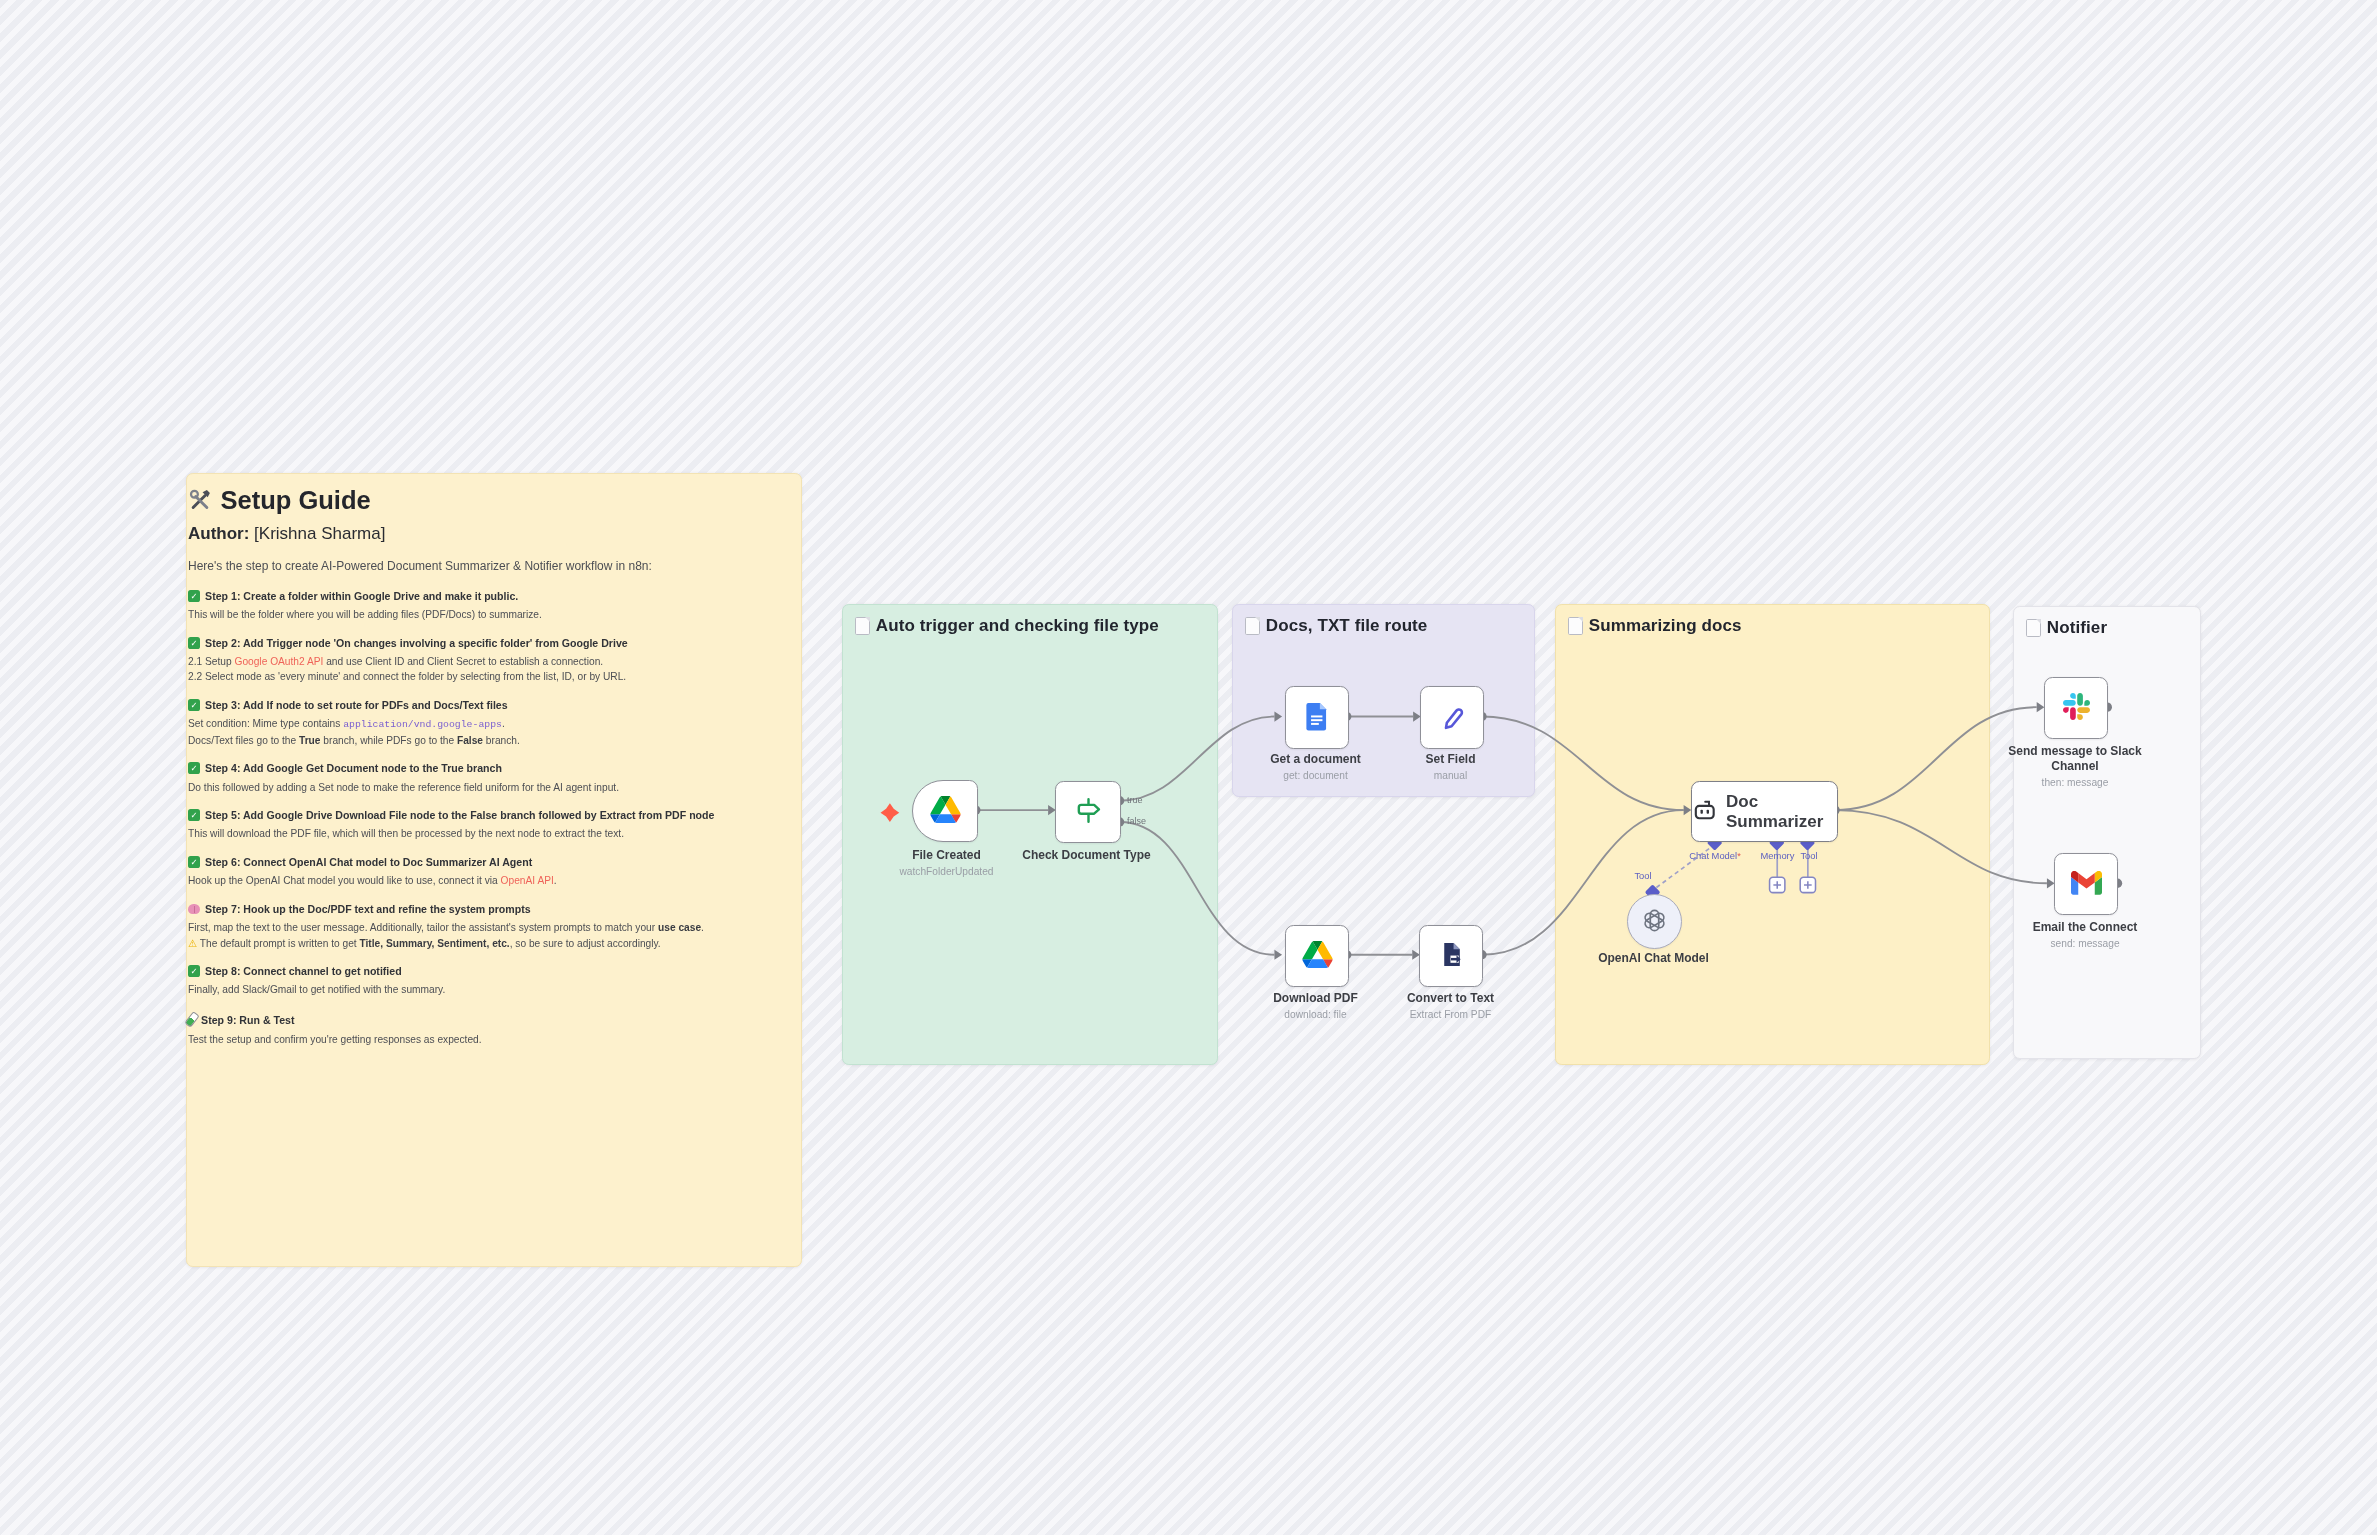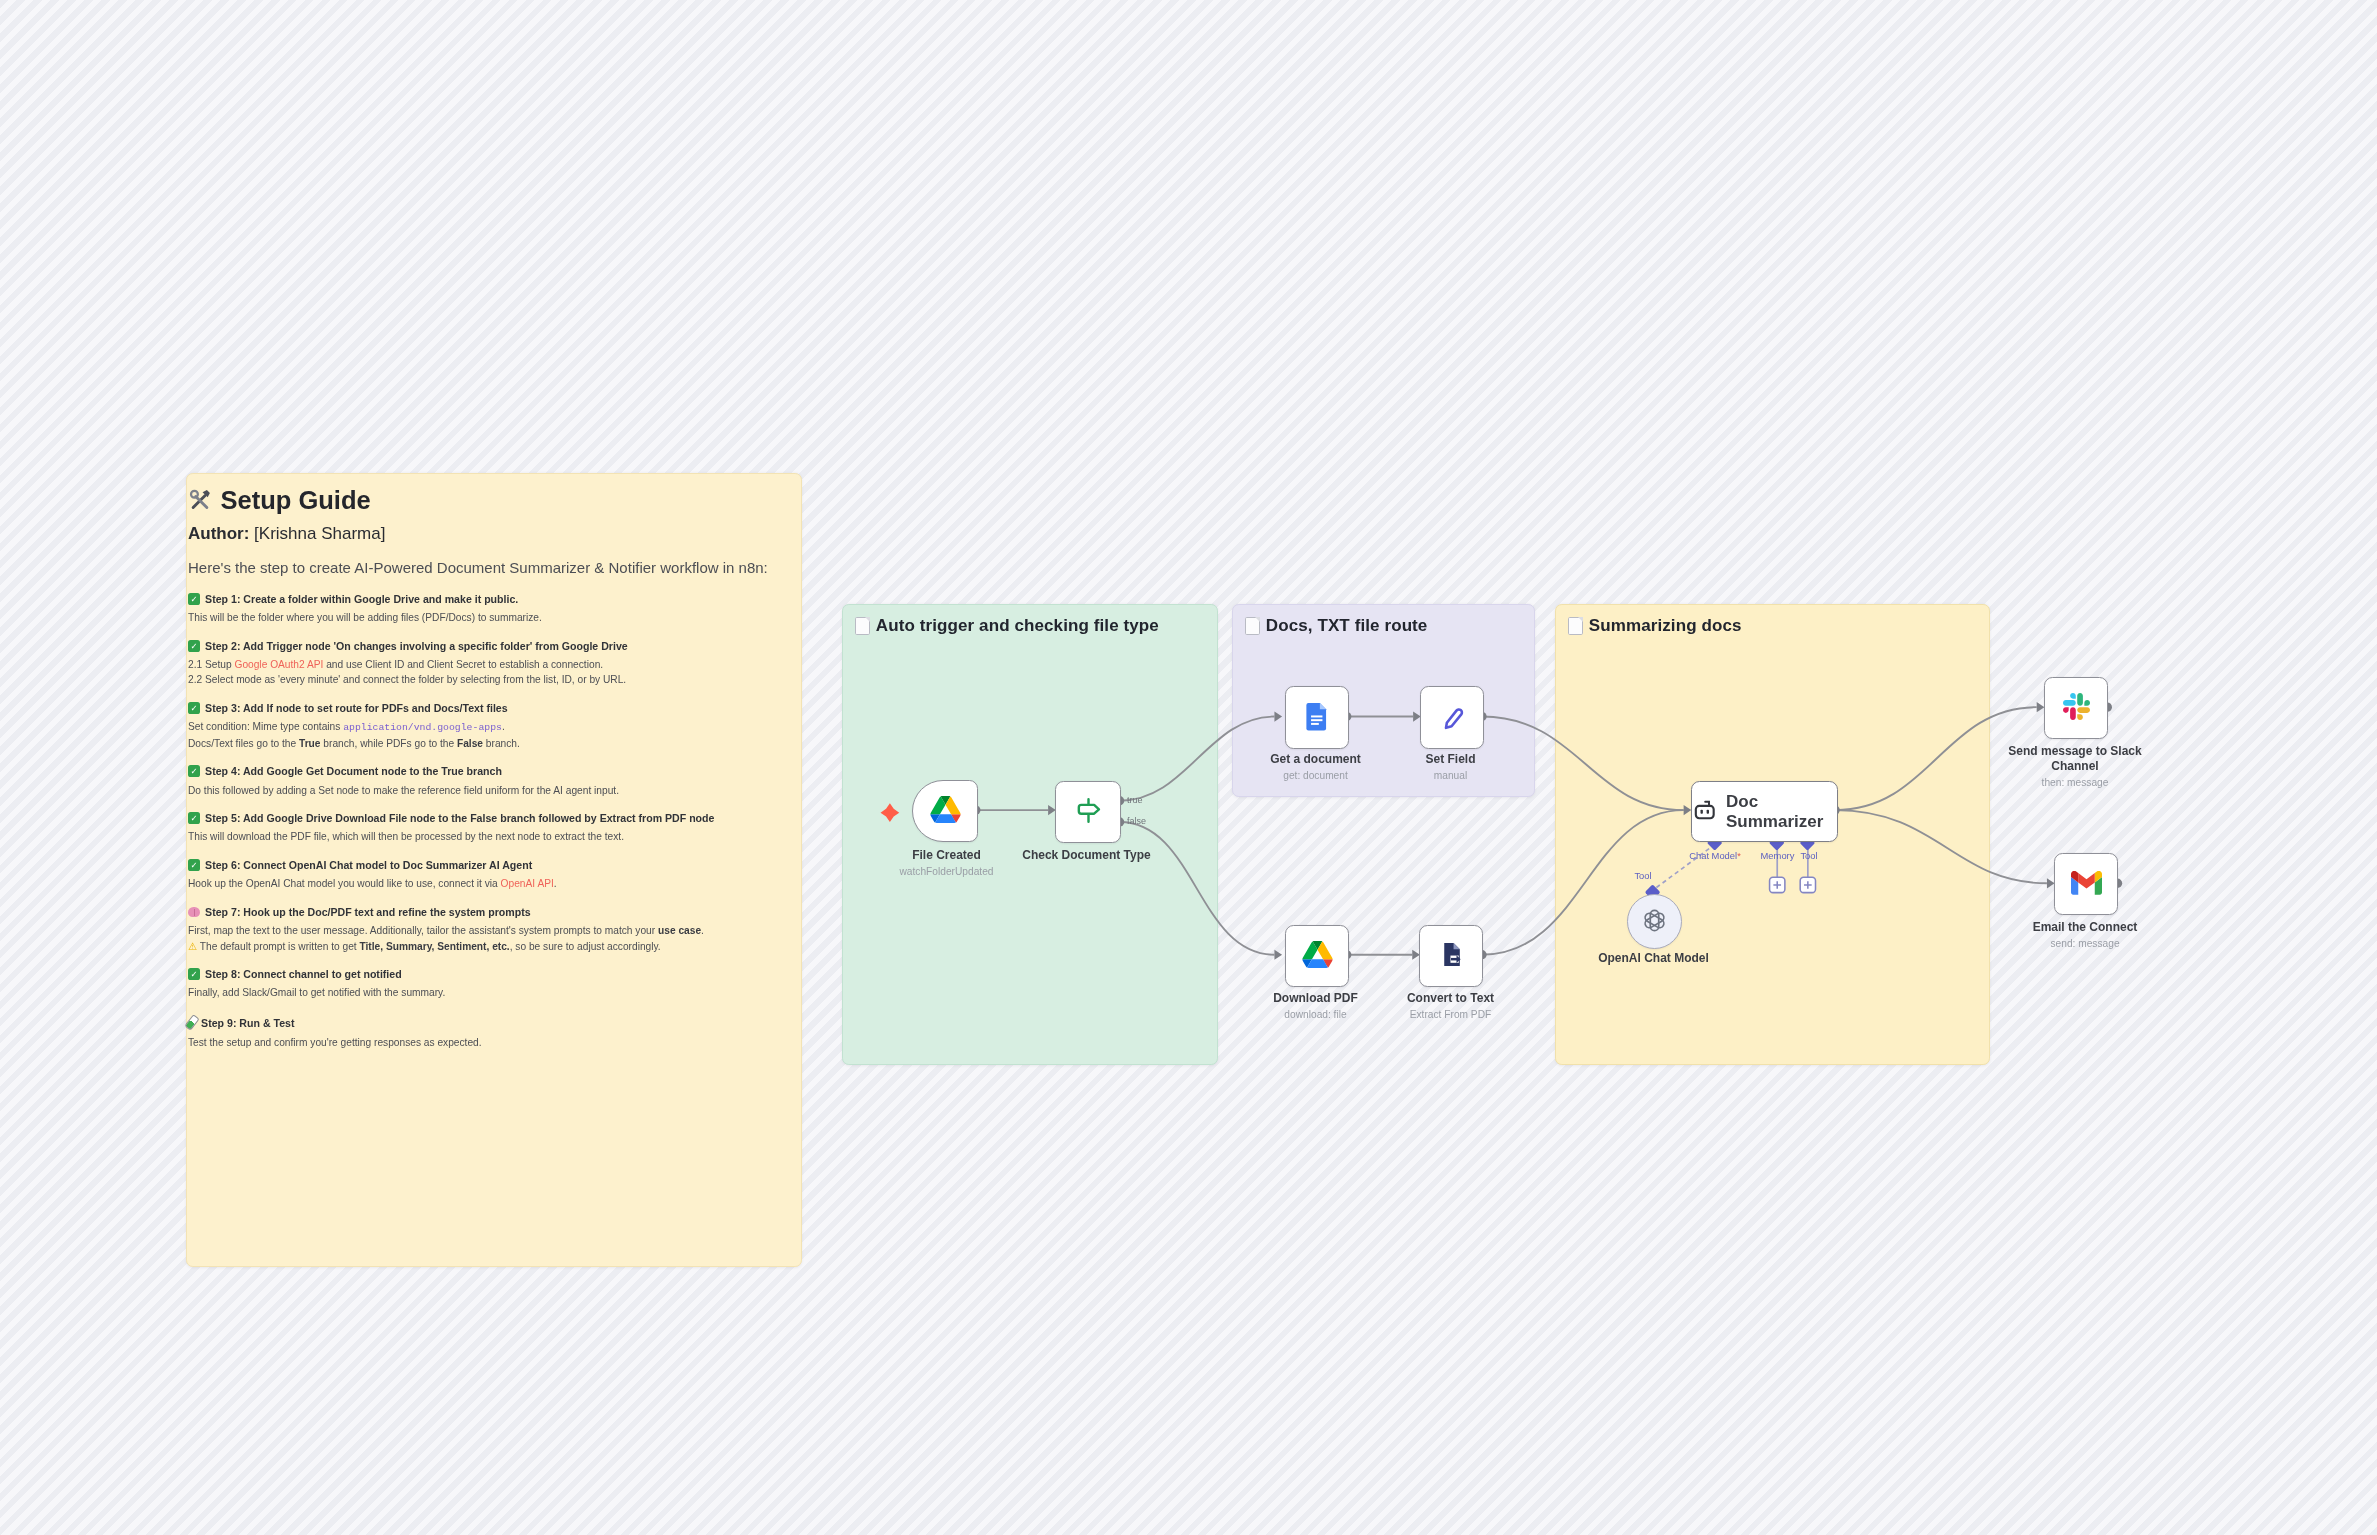--- a/index.html
+++ b/index.html
@@ -22,21 +22,21 @@
   .st-green{background:#d7eee1;border:0.9px solid #c2e2d1;}
   .st-purple{background:#e6e4f3;border:0.9px solid #d8d5ec;}
   .st-yellow{background:#fdf0c6;border:0.9px solid #f1e1ab;}
   .st-white{background:#f8f8fa;border:0.9px solid #e3e3e9;}
   
   .sg-body{padding:12px 17px 0 1px;color:#46484e;}
   .sg-title{display:flex;align-items:center;gap:8.5px;margin-bottom:8.5px;}
   .sg-title h1{margin:0;font-size:25.5px;font-weight:bold;color:#24262c;}
   .sg-author{font-size:17px;color:#2a2c32;margin-bottom:15.3px;}
   .sg-author b{font-weight:bold;}
-  .sg-intro{font-size:15px;color:#4c4e54;margin-bottom:17px;}
+  .sg-intro{font-size:12px;color:#4c4e54;margin-bottom:17px;}
   .step{margin-bottom:14.5px;}
   .step-h{display:flex;align-items:center;gap:5.1px;font-size:10.6px;font-weight:bold;color:#313338;margin-bottom:5.1px;}
   .step-b{font-size:10.2px;line-height:1.5;color:#4c4e54;}
   .seg-link{color:#ef6359;}
   .seg-code{font-family:"Liberation Mono","DejaVu Sans Mono",monospace;color:#7a5fd0;font-size:9.8px;}
   .seg-bold{font-weight:bold;color:#3a3c42;}
   .seg-warn{color:#ebb206;}
   .ic{display:inline-block;flex:0 0 auto;}
   .ic-check{width:12px;height:12px;background:#31a24c;border-radius:2.6px;color:#fff;font-size:8.5px;line-height:12px;text-align:center;font-weight:bold;}
   .ic-brain{width:12px;height:10.2px;background:#e791b7;border-radius:6px 6px 5.1px 5.1px;position:relative;}
@@ -166,20 +166,26 @@
   </div>
 
 
   <div class="sticky st-yellow" style="left:1555px;top:604px;width:433px;height:459px;">
     <div class="hd">
         <span class="note-icon"></span>
       <h2>Summarizing docs</h2>
       </div>
   </div>
 
+  <div class="sticky st-white" style="left:2013px;top:606px;width:186px;height:451px;">
+    <div class="hd">
+        <span class="note-icon"></span>
+      <h2>Notifier</h2>
+      </div>
+  </div>
 
   <svg class="overlay" width="2377" height="1536" viewBox="0 0 2794 1805">
     <g stroke="#8f9095" stroke-width="2.2" fill="none">
       <path d="M1147 952 H1232"></path>
       <path d="M1316 941 C1395 941 1420 842 1498 842"></path>
       <path d="M1583 842 H1661"></path>
       <path d="M1742 842 C1855 842 1872 952 1979 952"></path>
       <path d="M1316 966 C1405 966 1408 1122 1498 1122"></path>
       <path d="M1583 1122 H1660"></path>
       <path d="M1742 1122 C1860 1122 1868 952 1979 952"></path>

